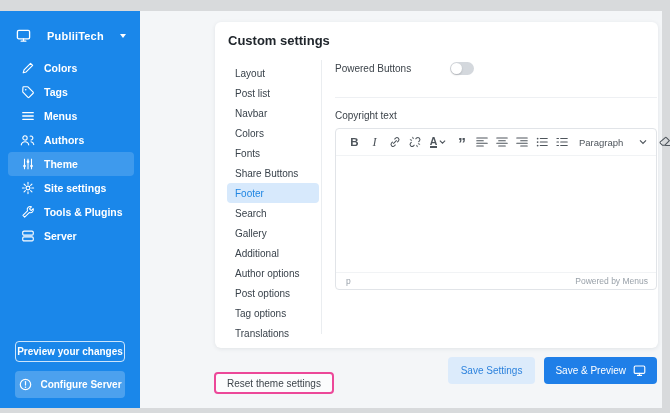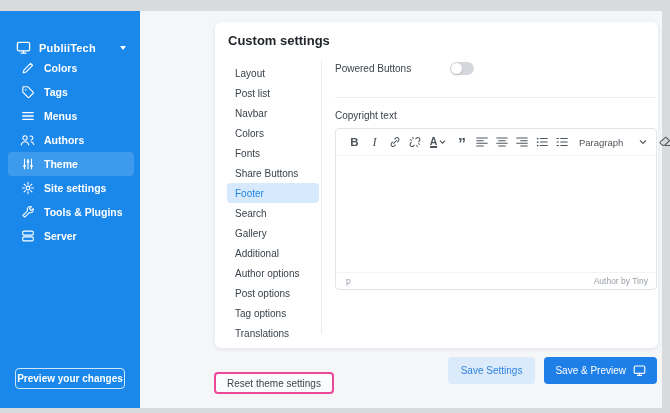--- a/index.html
+++ b/index.html
@@ -6,21 +6,21 @@
   html,body { margin:0; padding:0; }
   body {
     width:670px; height:413px; position:relative; overflow:hidden;
     background:#d8dadc; font-family:"Liberation Sans",sans-serif;
     -webkit-font-smoothing:antialiased;
   }
   .app { position:absolute; left:0; top:11px; width:662px; height:397px; background:#f4f6f8; }
 
   
   .sidebar { position:absolute; left:0; top:0; width:140px; height:100%; background:#1a87ea; color:#fff; }
-  .logo-row { display:flex; align-items:center; gap:8px; padding:17px 14px 0 16px;margin-top:12px; }
+  .logo-row { display:flex; align-items:center; gap:16px; padding:17px 14px 0 16px; }
   .logo-text { font-size:11px; font-weight:700; letter-spacing:.2px; white-space:nowrap; }
   .logo-caret { margin-left:auto; width:0; height:0; border-left:3.5px solid transparent; border-right:3.5px solid transparent; border-top:4px solid #fff; }
   .snav { position:absolute; left:0; top:45px; right:0; }
   .snav-item { display:flex; align-items:center; gap:9px; height:24px; padding-left:12px; margin:0 6px 0 8px; border-radius:4px; font-size:10.5px; font-weight:600; cursor:pointer; white-space:nowrap; }
   .snav-item.selected { background:rgba(255,255,255,.16); }
   .sicon { width:15px; height:15px; display:flex; align-items:center; justify-content:center; flex:0 0 15px; }
   .sicon svg { display:block; }
   .sidebar-buttons { position:absolute; left:15px; bottom:10px; width:110px; }
   .btn-preview { height:21px; border:1px solid rgba(255,255,255,.78); border-radius:4px; display:flex; align-items:center; justify-content:center; font-size:10px; font-weight:700; margin-bottom:9px; cursor:pointer; }
   .btn-configure { height:27px; background:rgba(255,255,255,.22); border-radius:4px; display:flex; align-items:center; justify-content:center; gap:7px; font-size:10px; font-weight:700; cursor:pointer; }
@@ -153,20 +153,30 @@
               <rect x="2" y="2.4" width="12" height="4.6" rx="1.4" fill="none" stroke="currentColor" stroke-width="1.3"></rect>
               <rect x="2" y="9" width="12" height="4.6" rx="1.4" fill="none" stroke="currentColor" stroke-width="1.3"></rect>
             </svg>
           </span>
           <span>Server</span>
         </div>
       </div>
     <div class="sidebar-buttons">
       <div class="btn-preview">
         <span>Preview your changes</span>
+      </div>
+      <div class="btn-configure">
+        <span class="sicon">
+          <svg viewBox="0 0 14 14" width="13" height="13">
+              <circle cx="7" cy="7" r="5.6" fill="none" stroke="currentColor" stroke-width="1.3"></circle>
+              <path d="M7 3.8v3.8" stroke="currentColor" stroke-width="1.3" stroke-linecap="round"></path>
+              <circle cx="7" cy="9.9" r="0.85" fill="currentColor"></circle>
+            </svg>
+        </span>
+        <span>Configure Server</span>
       </div>
     </div>
   </div>
 
   <div class="card">
     <div class="card-title">Custom settings</div>
     <div class="settings-nav">
         <div class="set-item">Layout</div>
         <div class="set-item">Post list</div>
         <div class="set-item">Navbar</div>
@@ -260,21 +270,21 @@
             <svg viewBox="0 0 16 16" width="14" height="14">
                 <path d="M9.6 3l3.4 3.4-5.4 5.4H5.2L2.6 9.2a.9.9 0 0 1 0-1.3L8.3 2.9a.9.9 0 0 1 1.3.1z" fill="none" stroke="currentColor" stroke-width="1.2" stroke-linejoin="round"></path>
                 <path d="M8.6 12h5" stroke="currentColor" stroke-width="1.2" stroke-linecap="round"></path>
               </svg>
           </span>
 
         </div>
         <div class="editor-body"></div>
         <div class="statusbar">
           <span>p</span>
-          <span class="powered">Author by Tiny</span>
+          <span class="powered">Powered by Menus</span>
         </div>
       </div>
     </div>
   </div>
 
   <div class="reset-btn">
     <span>Reset theme settings</span>
   </div>
   <div class="save-row">
     <button class="save-settings">

